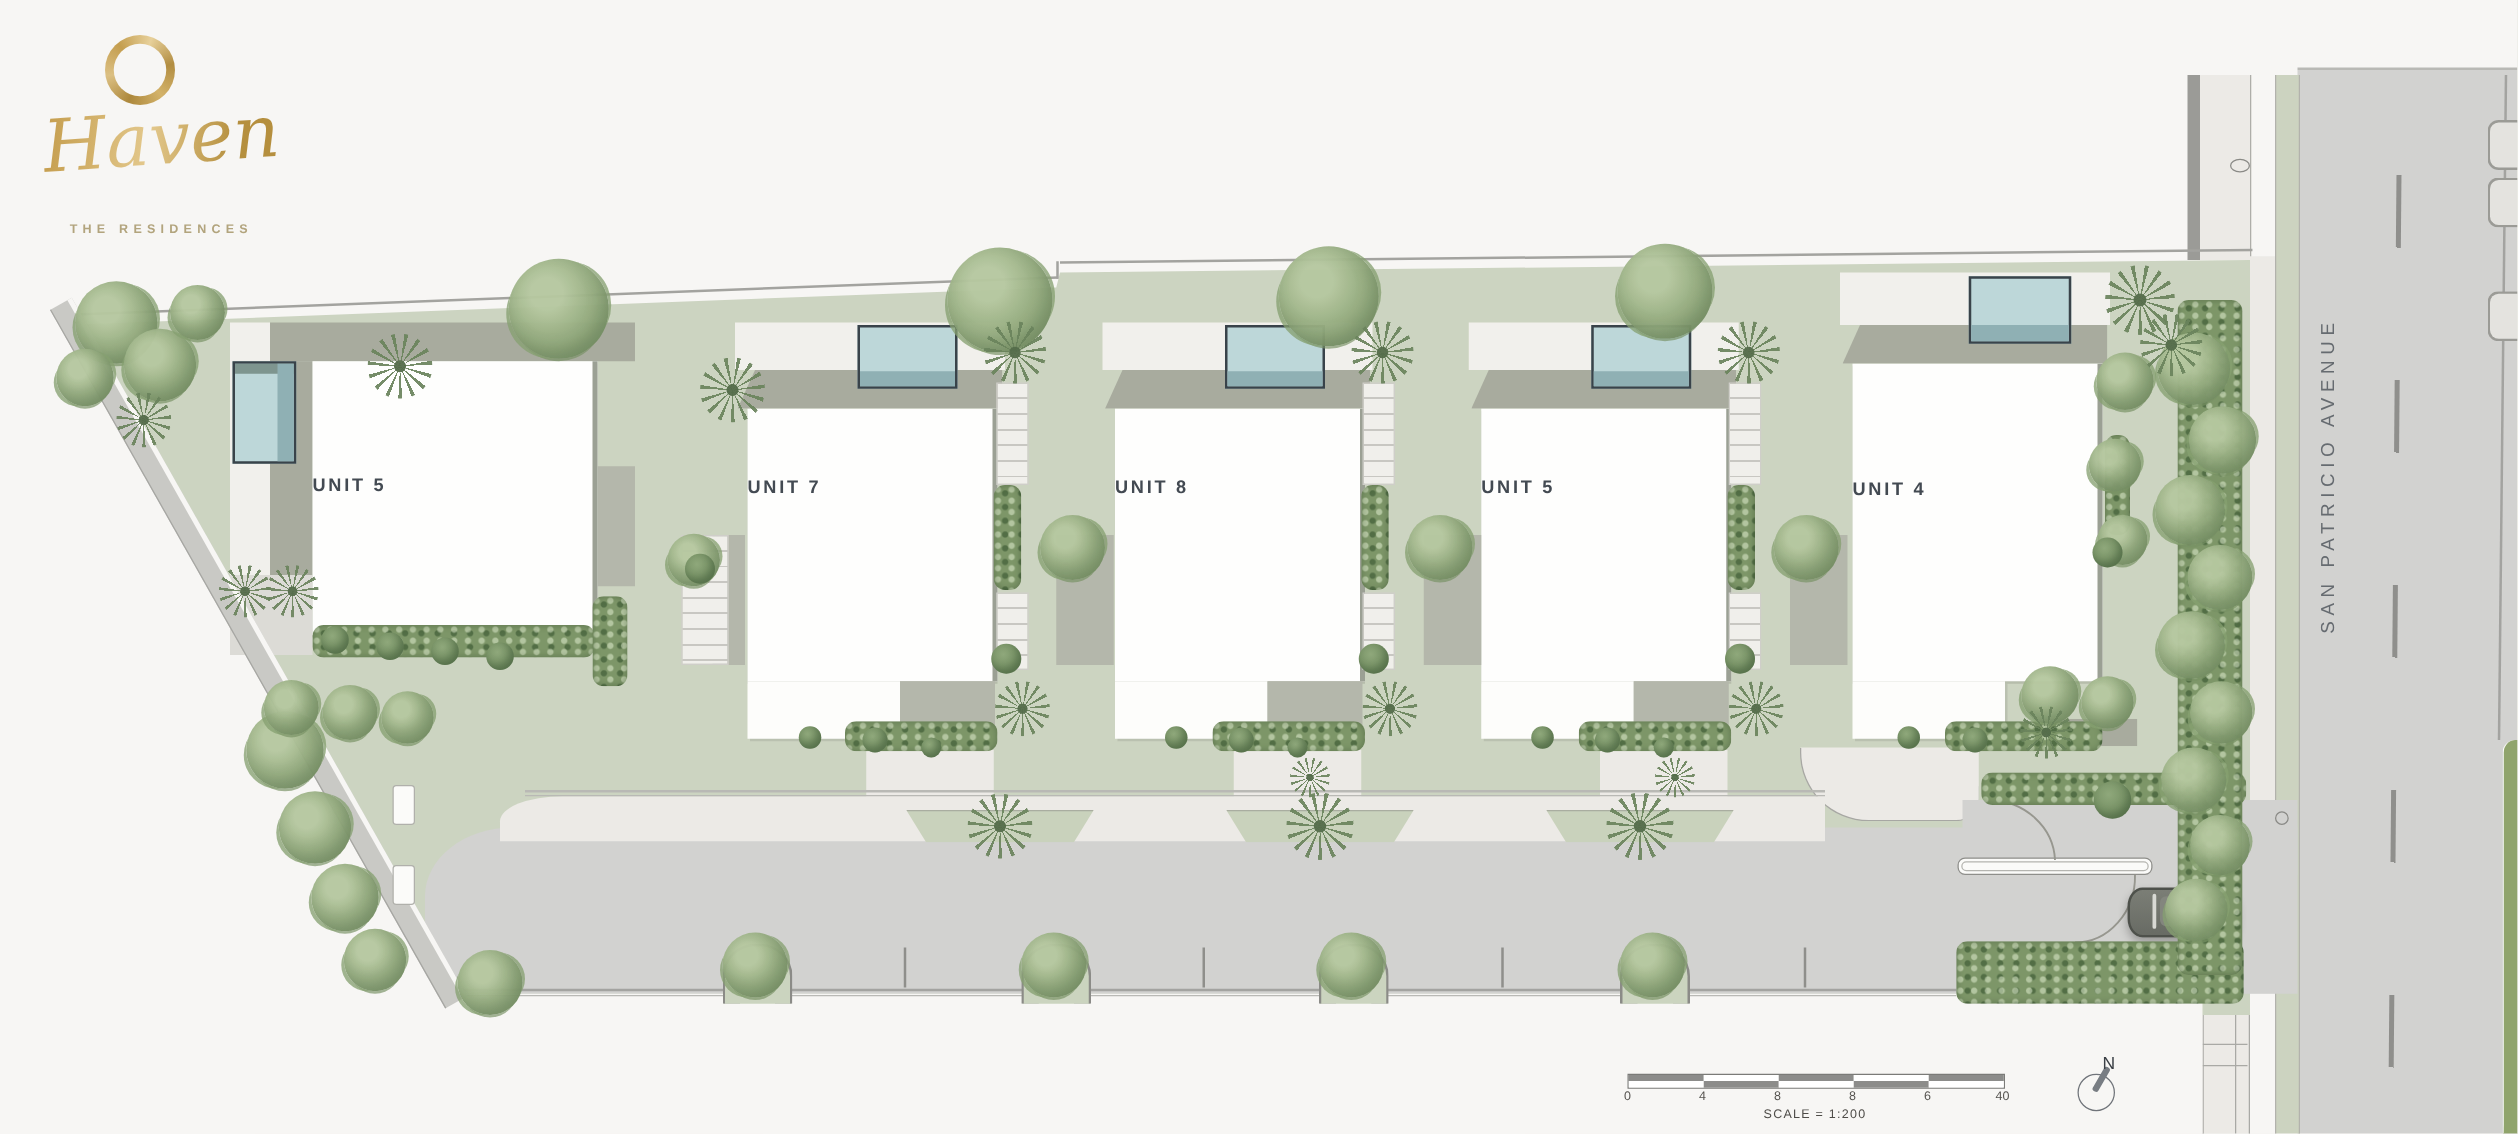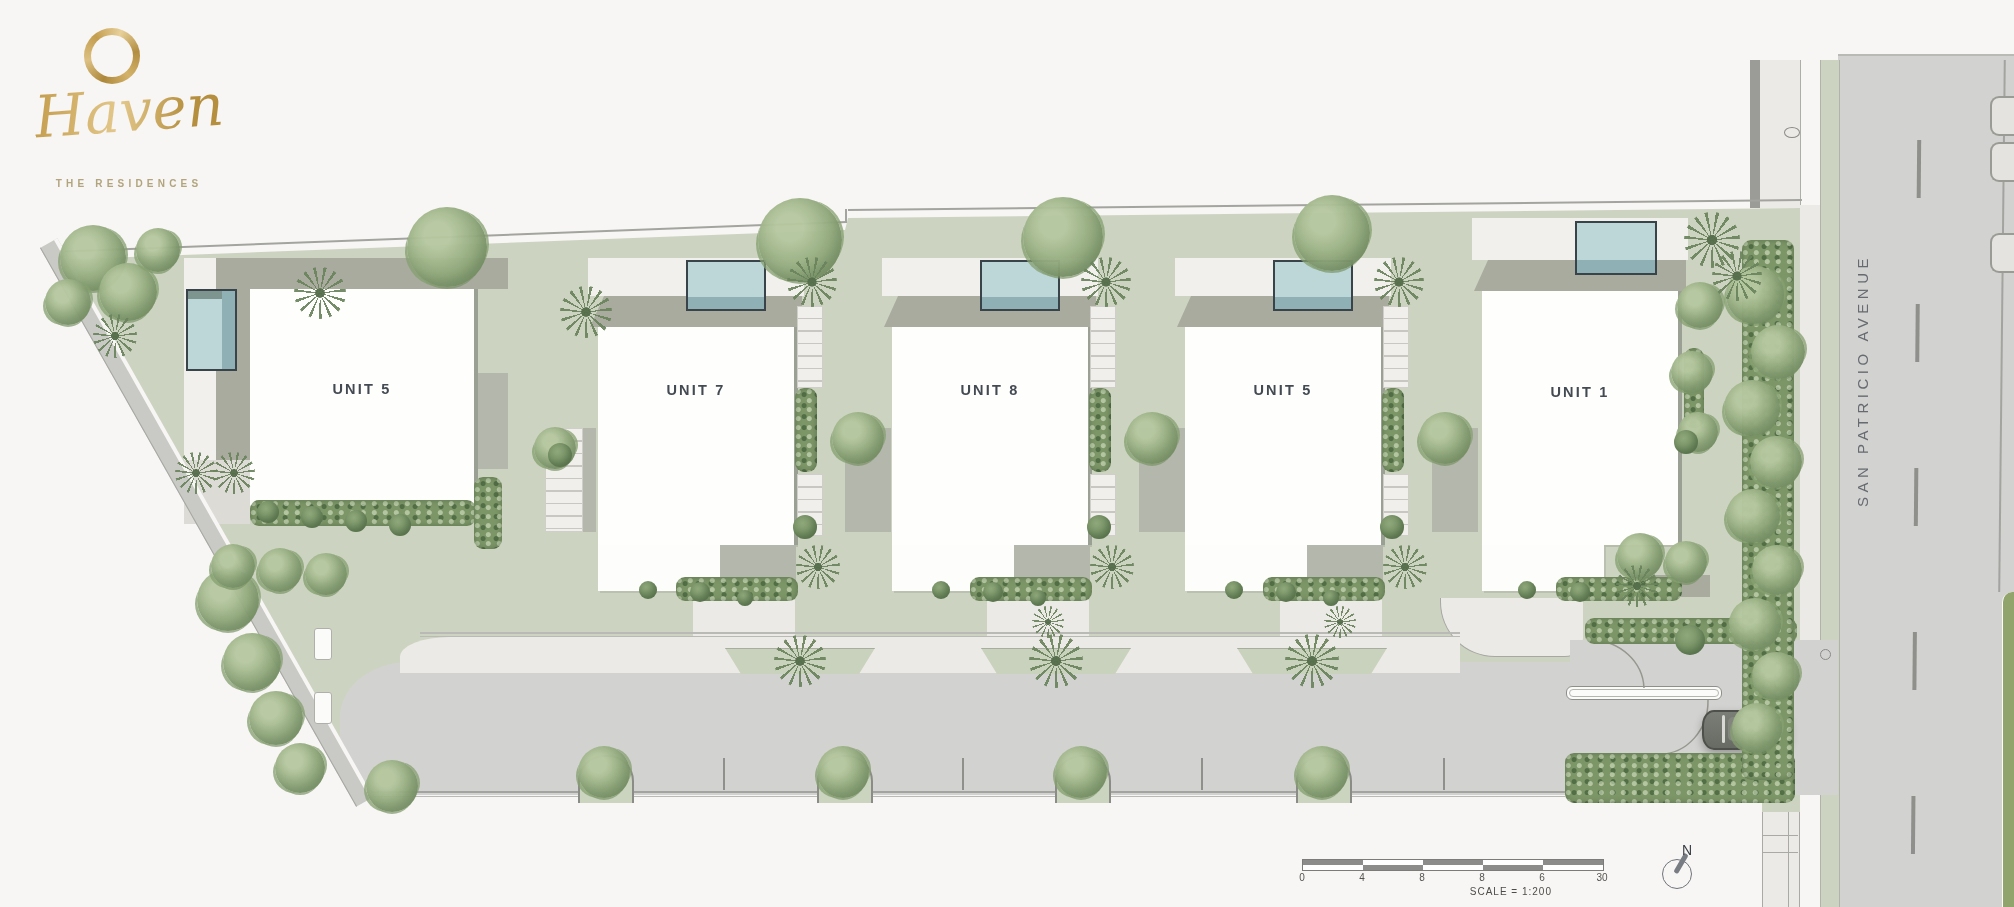--- a/index.html
+++ b/index.html
@@ -21,21 +21,21 @@
           transform:rotate(-29.5deg);transform-origin:0 0;}
   .mask{background:#f7f6f4;}
   .curb{background:#a3a3a0;}
   .curb2{background:#b9b9b5;}
   
   .terrace{background:#f1f0ec;}
   .band{background:#a8ab9e;}
   .bandclip{clip-path:polygon(14px 0,100% 0,100% 100%,0 100%);}
   .house{background:#fefefd;border-right:4px solid #9ba094;box-shadow:0 2px 0 rgba(160,165,150,.5);}
   .wing{background:#fdfdfb;box-shadow:2px 2px 0 rgba(160,165,150,.4);}
-  .ulabel{position:absolute;left:0;width:100%;text-align:center;
+  .ulabel{position:absolute;left:0;width:100%;
           font-weight:700;font-size:14.5px;letter-spacing:2.2px;color:#434a52;}
   .pool{position:absolute;border:2px solid #39434a;background:#bdd7d9;}
   .pad{background:#eceae6;}
   .ct{background:#b4b7ab;}
   .wedge{background:#a8ab9e;clip-path:polygon(26px 0,100% 0,100% 100%,0 100%);}
   
   .tf{position:absolute;border-radius:50%;
       background:radial-gradient(circle at 38% 35%,#b6c8a0 0 18%,#9cb286 45%,#87a072 75%,#7e9569 100%);
       box-shadow:-6px 4px 0 -4px rgba(134,160,112,.8),7px -3px 0 -5px rgba(134,160,112,.8),
                  0 6px 0 -4px rgba(120,146,100,.7),inset -5px -7px 12px rgba(70,95,60,.28);opacity:.96;}
@@ -79,21 +79,21 @@
         -webkit-background-clip:text;background-clip:text;color:#c7a356;-webkit-text-fill-color:transparent;}
   .brandsub{left:36px;top:178px;width:186px;text-align:center;font-size:10px;
         letter-spacing:4.2px;color:#b2a47d;font-weight:600;}
   .streetname{left:1854px;top:225px;width:30px;height:310px;writing-mode:vertical-rl;
         transform:rotate(180deg);text-align:center;font-size:15px;letter-spacing:4.5px;color:#666b70;}
   .sbar{left:1302px;top:859px;width:300px;height:10px;border:1px solid #7b7b78;display:flex;}
   .sbar div{width:60px;height:100%;}
   .sa{background:linear-gradient(180deg,#8c8c8a 0 50%,#ffffff 50% 100%);}
   .sb{background:linear-gradient(180deg,#ffffff 0 50%,#8c8c8a 50% 100%);}
   .stick{position:absolute;top:872px;transform:translateX(-50%);font-size:10px;color:#55534f;}
-  .scap{left:1352px;top:886px;width:200px;text-align:right;font-size:10px;letter-spacing:1px;color:#4e4c48;}
+  .scap{left:1352px;top:886px;width:200px;text-align:center;font-size:10px;letter-spacing:1px;color:#4e4c48;}
   .compcirc{left:1662px;top:859px;width:28px;height:28px;border:1.5px solid #70747a;border-radius:50%;}
   .needle{left:1673px;top:851px;width:5px;height:22px;background:#787d83;border-radius:2px;
           transform:rotate(30deg);transform-origin:50% 100%;}
   .nlabel{left:1682px;top:842px;font-size:14px;color:#3a3f45;}
 </style>
 </head>
 <body>
 
 <div id="plan">
 
@@ -177,21 +177,21 @@
     <div class="abs pad" style="left:1280px;top:600px;width:102px;height:38px;"></div>
   </div>
 
   <div>
     <div class="abs terrace" style="left:1472px;top:218px;width:216px;height:42px;"></div>
     <div class="abs band bandclip" style="left:1474px;top:260px;width:212px;height:31px;"></div>
     <div class="pool" style="left:1575px;top:221px;width:78px;height:50px;">
       <div class="abs" style="left:0;right:0;bottom:0;height:13px;background:#8fb0b4;"></div>
     </div>
     <div class="abs house" style="left:1482px;top:291px;width:196px;height:254px;">
-      <div class="ulabel" style="top:93px;">UNIT 1</div>
+      <div class="ulabel" style="top:93px;">UNIT 4</div>
     </div>
     <div class="abs wing" style="left:1482px;top:545px;width:122px;height:46px;"></div>
     <div class="abs pad" style="left:1440px;top:598px;width:142px;height:58px;border-radius:0 0 18px 55px;border-bottom:1.5px solid #a7a7a3;border-left:1.5px solid #a7a7a3;"></div>
     <div class="abs wedge" style="left:1607px;top:575px;width:103px;height:22px;"></div>
   </div>
 
   <div class="abs road" style="left:340px;top:662px;width:1498px;height:133px;border-radius:70px 0 0 40px / 55px 0 0 30px;"></div>
   <div class="abs road" style="left:1570px;top:640px;width:268px;height:60px;"></div>
   <div class="abs walkpav" style="left:400px;top:637px;width:1060px;height:36px;border-radius:50px 0 0 0 / 20px 0 0 0;"></div>
   <div class="abs curb2" style="left:420px;top:632px;width:1040px;height:2px;"></div>
@@ -233,21 +233,21 @@
       <div class="sb"></div>
       <div class="sa"></div>
       <div class="sb"></div>
       <div class="sa"></div>
   </div>
   <div class="abs stick" style="left:1302px;">0</div>
   <div class="abs stick" style="left:1362px;">4</div>
   <div class="abs stick" style="left:1422px;">8</div>
   <div class="abs stick" style="left:1482px;">8</div>
   <div class="abs stick" style="left:1542px;">6</div>
-  <div class="abs stick" style="left:1602px;">30</div>
+  <div class="abs stick" style="left:1602px;">40</div>
   <div class="abs scap">SCALE  =  1:200</div>
 
   <div class="abs compcirc"></div>
   <div class="abs needle"></div>
   <div class="abs nlabel">N</div>
 <div class="abs ct" style="left: 845px; top: 428px; width: 46px; height: 104px;"></div>
     <div class="abs ct" style="left: 1139px; top: 428px; width: 46px; height: 104px;"></div>
     <div class="abs ct" style="left: 1432px; top: 428px; width: 46px; height: 104px;"></div>
     <div class="abs ct" style="left: 570px; top: 428px; width: 26px; height: 104px;"></div>
     <div class="abs ct" style="left: 478px; top: 373px; width: 30px; height: 96px;"></div>

